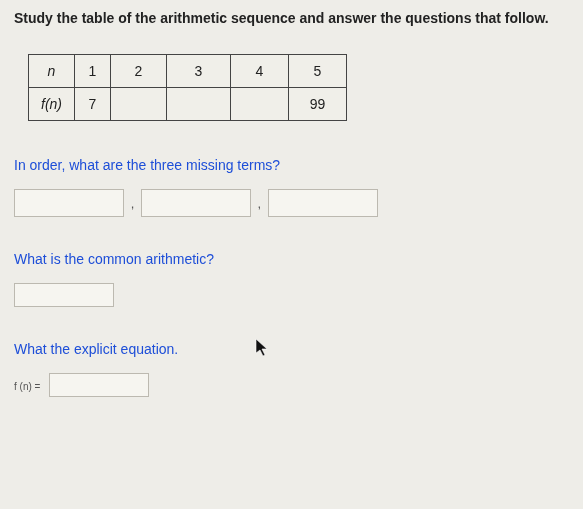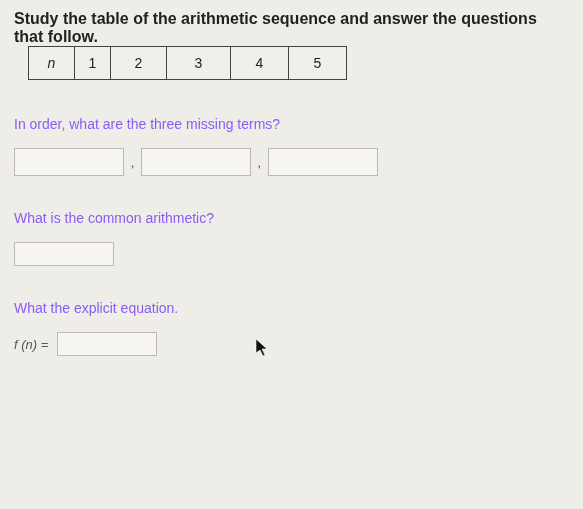--- a/index.html
+++ b/index.html
@@ -7,21 +7,22 @@
       width: 583px;
       height: 509px;
       background: #eeede8;
       font-family: Arial, sans-serif;
       color: #222;
       padding: 10px 14px;
       position: relative;
     }
     .title {
       font-weight: bold;
-      font-size: 16px;
+      font-size: 14px;
+      margin-bottom: 28px;
     }
     .seq-table {
       border-collapse: collapse;
       margin-left: 14px;
       margin-bottom: 36px;
     }
     .seq-table td {
       border: 1px solid #444;
       text-align: center;
       font-size: 14px;
@@ -30,21 +31,21 @@
     }
     .seq-table td.hcol { width: 46px; font-style: italic; }
     .seq-table td.c1 { width: 36px; }
     .seq-table td.c2 { width: 56px; }
     .seq-table td.c3 { width: 64px; }
     .seq-table td.c4 { width: 58px; }
     .seq-table td.c5 { width: 58px; }
     .question {
       font-size: 14px;
       margin-bottom: 16px;
-      color: #8b5cf6;
+      color: #1d4ed8;
     }
     .input-row { margin-bottom: 34px; }
     .answer-input {
       height: 28px;
       width: 110px;
       border: 1px solid #bcb9b0;
       background: #f6f5f0;
       font-size: 14px;
       padding: 0 4px;
     }
@@ -57,22 +58,21 @@
     }
     .small-input {
       height: 24px;
       width: 100px;
       border: 1px solid #bcb9b0;
       background: #f6f5f0;
       font-size: 14px;
       padding: 0 4px;
     }
     .eq-label {
-      font-style: italic;
-      font-size: 13px;
+      font-size: 10px;
       color: #555;
       margin-right: 4px;
     }
     .cursor {
       position: absolute;
       left: 255px;
       top: 338px;
       width: 16px;
       height: 20px;
       pointer-events: none;
@@ -85,20 +85,28 @@
 
 <table class="seq-table">
   <tbody>
       <tr>
     <td class="hcol">n</td>
     <td class="c1">1</td>
     <td class="c2">2</td>
     <td class="c3">3</td>
     <td class="c4">4</td>
     <td class="c5">5</td>
+  </tr>
+  <tr>
+    <td class="hcol">f(n)</td>
+    <td class="c1">7</td>
+    <td class="c2"></td>
+    <td class="c3"></td>
+    <td class="c4"></td>
+    <td class="c5">99</td>
   </tr>
 </tbody>
   </table>
 
 <div class="question">In order, what are the three missing terms?</div>
 <div class="input-row">
   <input class="answer-input" value="" style="">
   <span class="sep">,</span>
   <input class="answer-input" value="" style="">
   <span class="sep">,</span>

